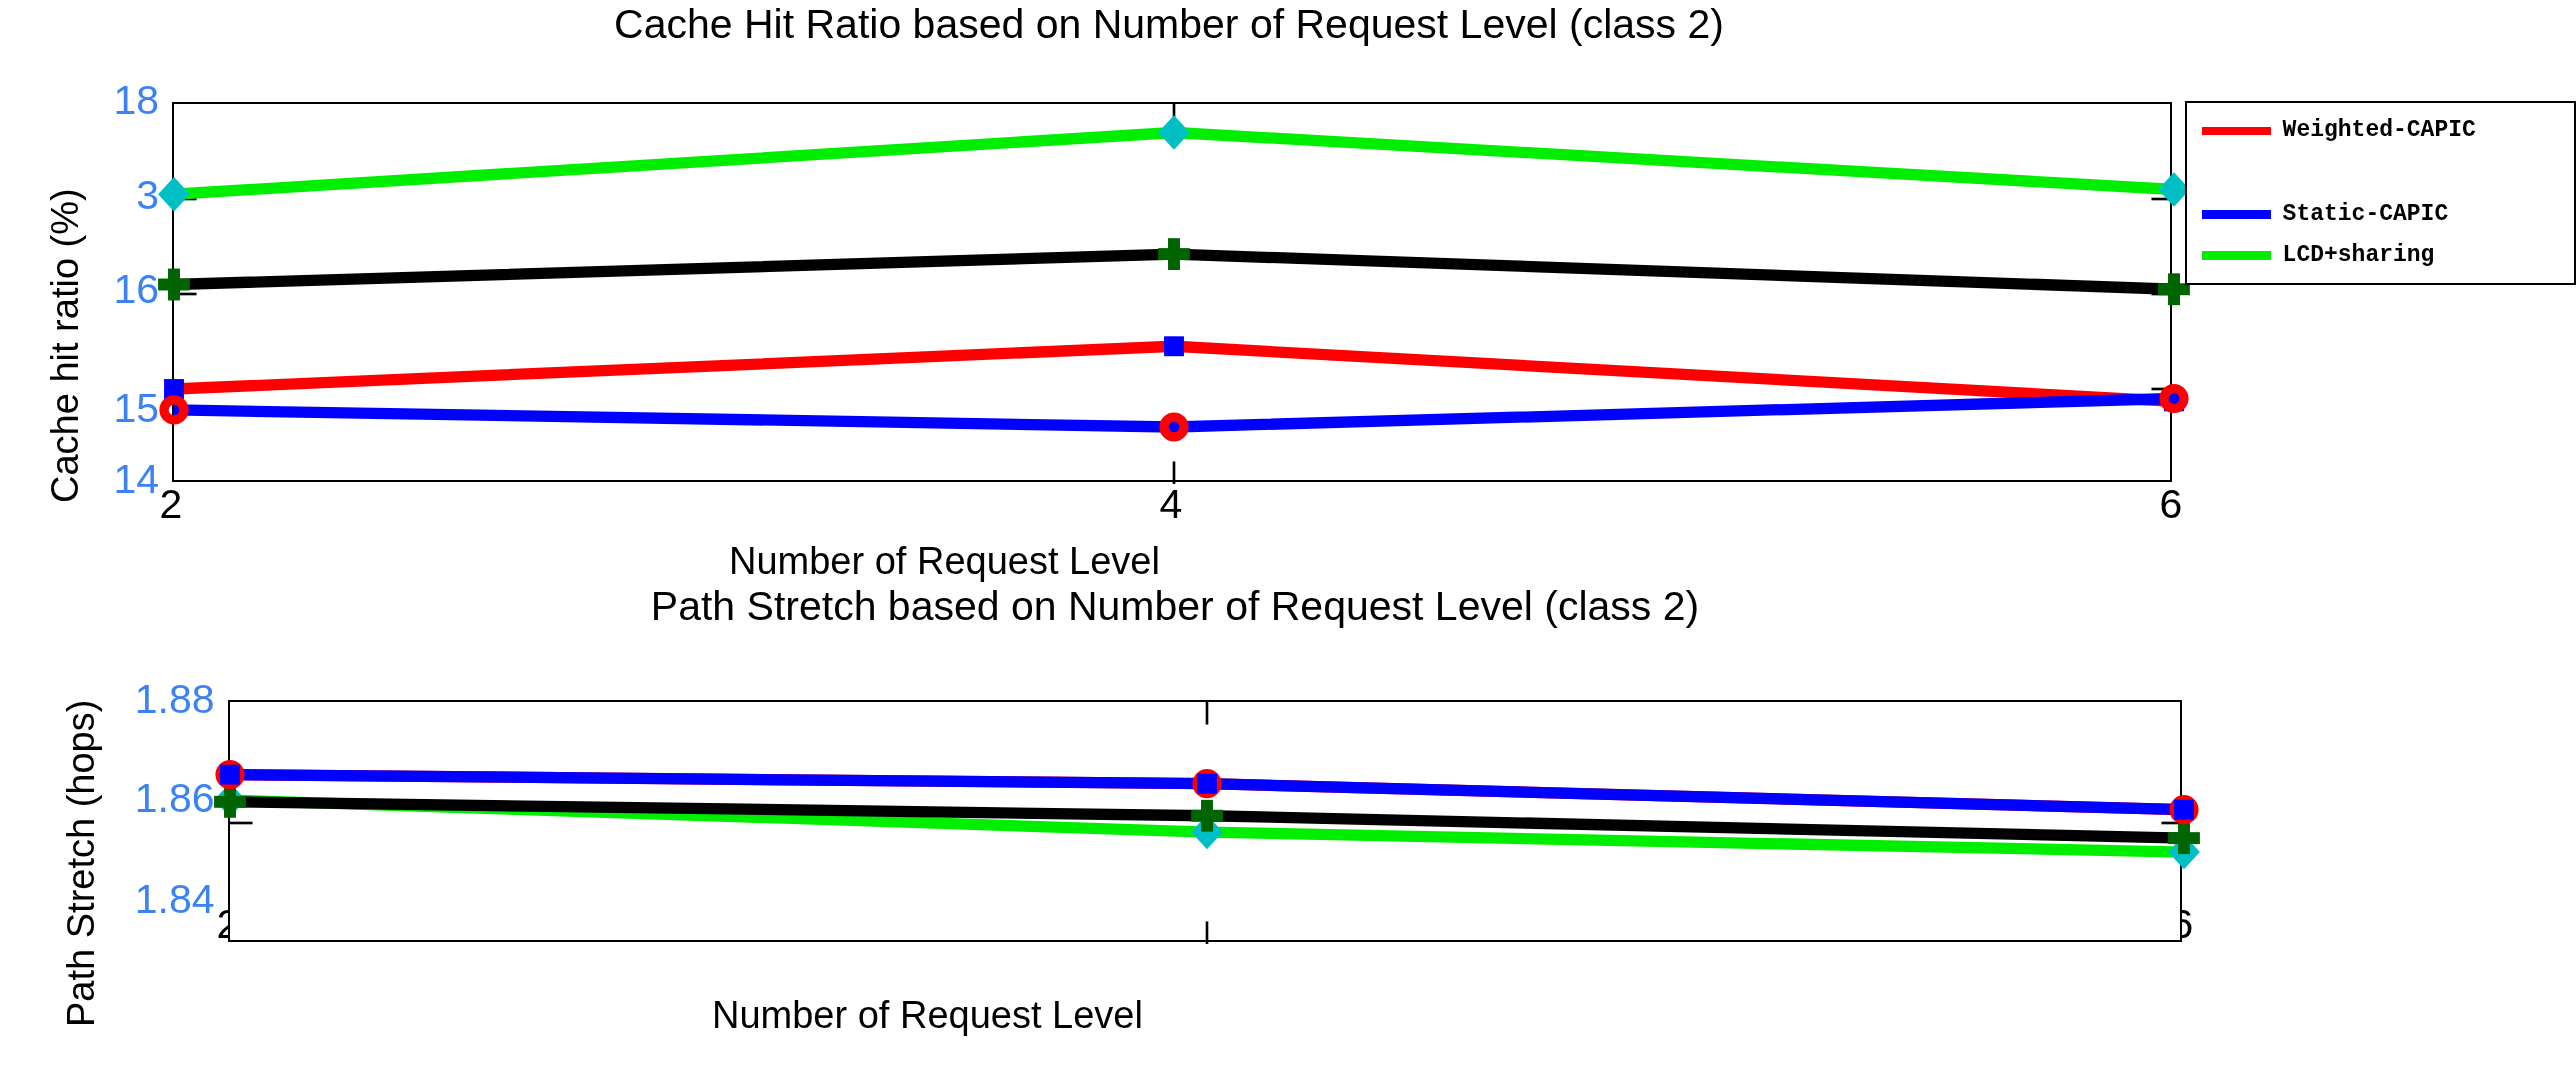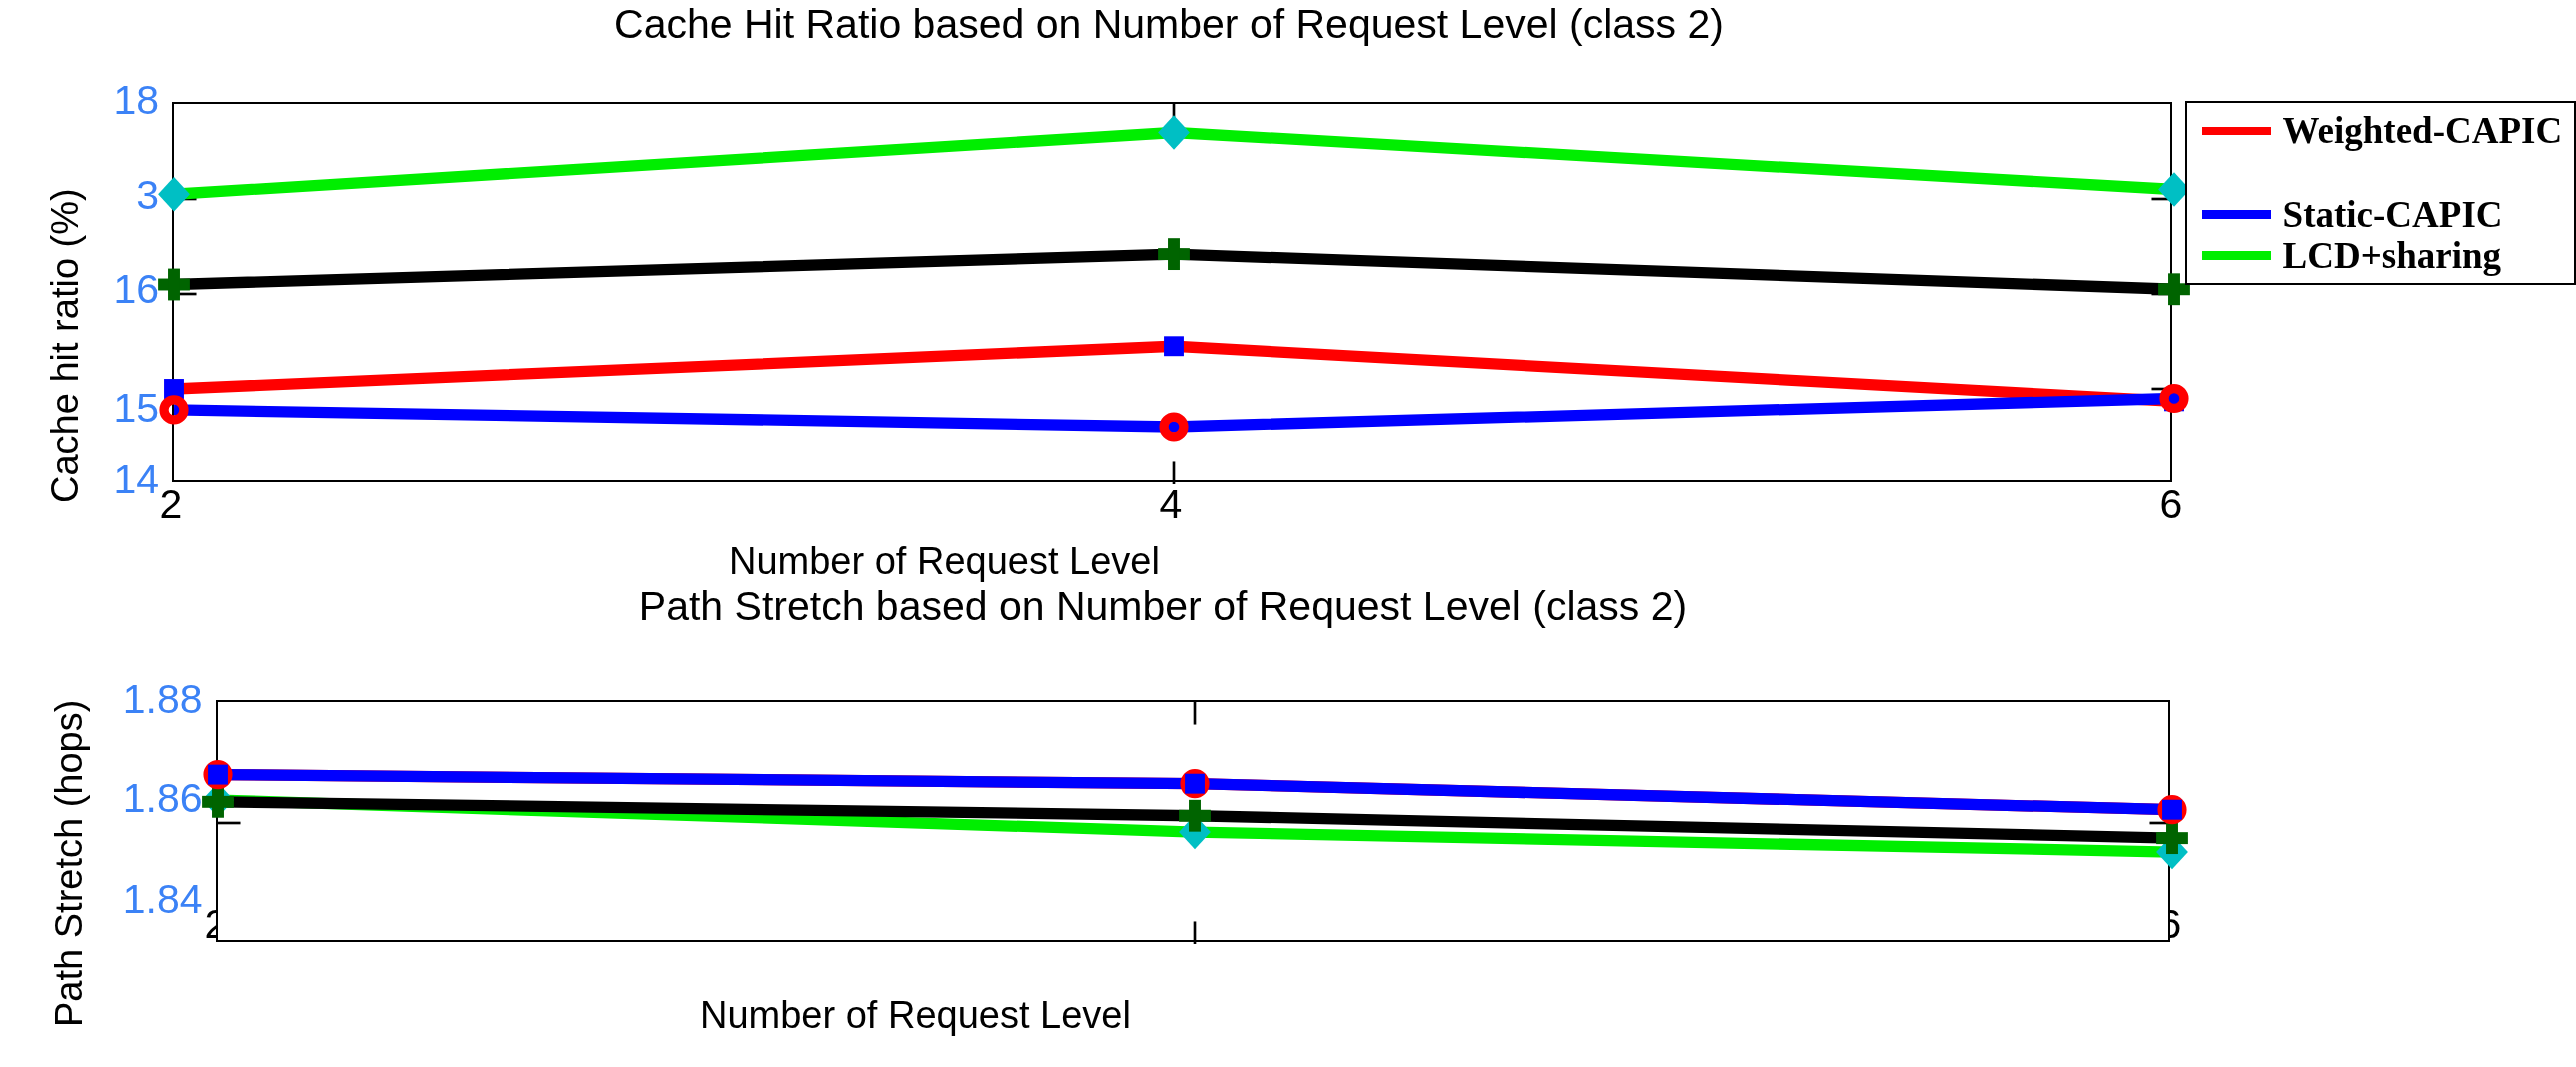--- a/index.html
+++ b/index.html
@@ -95,26 +95,26 @@
     align-items: center;
     height: 37px;
   }
   .legend-swatch {
     width: 69px;
     height: 8.6px;
     flex: 0 0 auto;
     margin-right: 12px;
   }
   .legend-text {
-    font-size: 37px;
+    font-size: 23px;
     font-weight: bold;
     color: #000000;
     white-space: nowrap;
     line-height: 1;
-    font-family: Liberation Serif, serif;
+    font-family: Liberation Mono, monospace;
     text-align: right;
   }
 </style>
 </head>
 <body>
 
 <div class="figure">
 
   <div class="panel" style="left:0;top:0;width:2576px;height:583px;padding-left:31px;">
 
@@ -181,21 +181,21 @@
         <span class="legend-swatch" style="background:#0000ff;"></span>
         <span class="legend-text">Static-CAPIC</span>
       </div>
       <div class="legend-row" style="left:14.6px;top:134px;">
         <span class="legend-swatch" style="background:#00ee00;"></span>
         <span class="legend-text">LCD+sharing</span>
       </div>
     </div>
   </div>
 
-  <div class="panel" style="left:4px;top:583px;width:2100px;height:484px;">
+  <div class="panel" style="left:16px;top:583px;width:2100px;height:484px;">
 
     <div class="chart-title" style="left:0;top:0px;width:2318px;">Path Stretch based on Number of Request Level (class 2)</div>
 
     <div class="axis-label-y" style="left:44px;top:444px;">Path Stretch (hops)</div>
 
     <div class="tick-label-y" style="left:6.6px;top:93px;width:192px;">1.88</div>
     <div class="tick-label-y" style="left:6.6px;top:192px;width:192px;">1.86</div>
     <div class="tick-label-y" style="left:6.6px;top:293px;width:192px;">1.84</div>
 
     <div class="tick-label-x" style="left:179px;top:318px;width:66px;">2</div>

